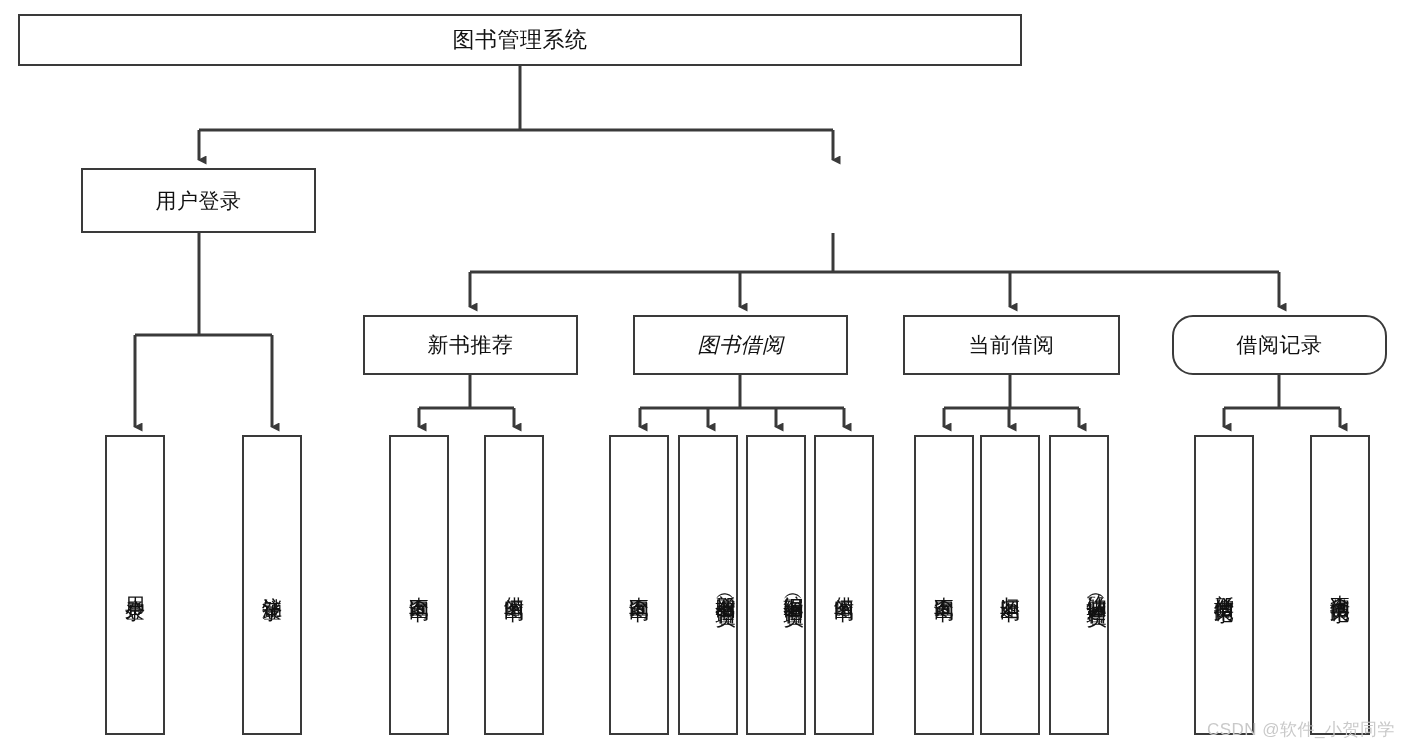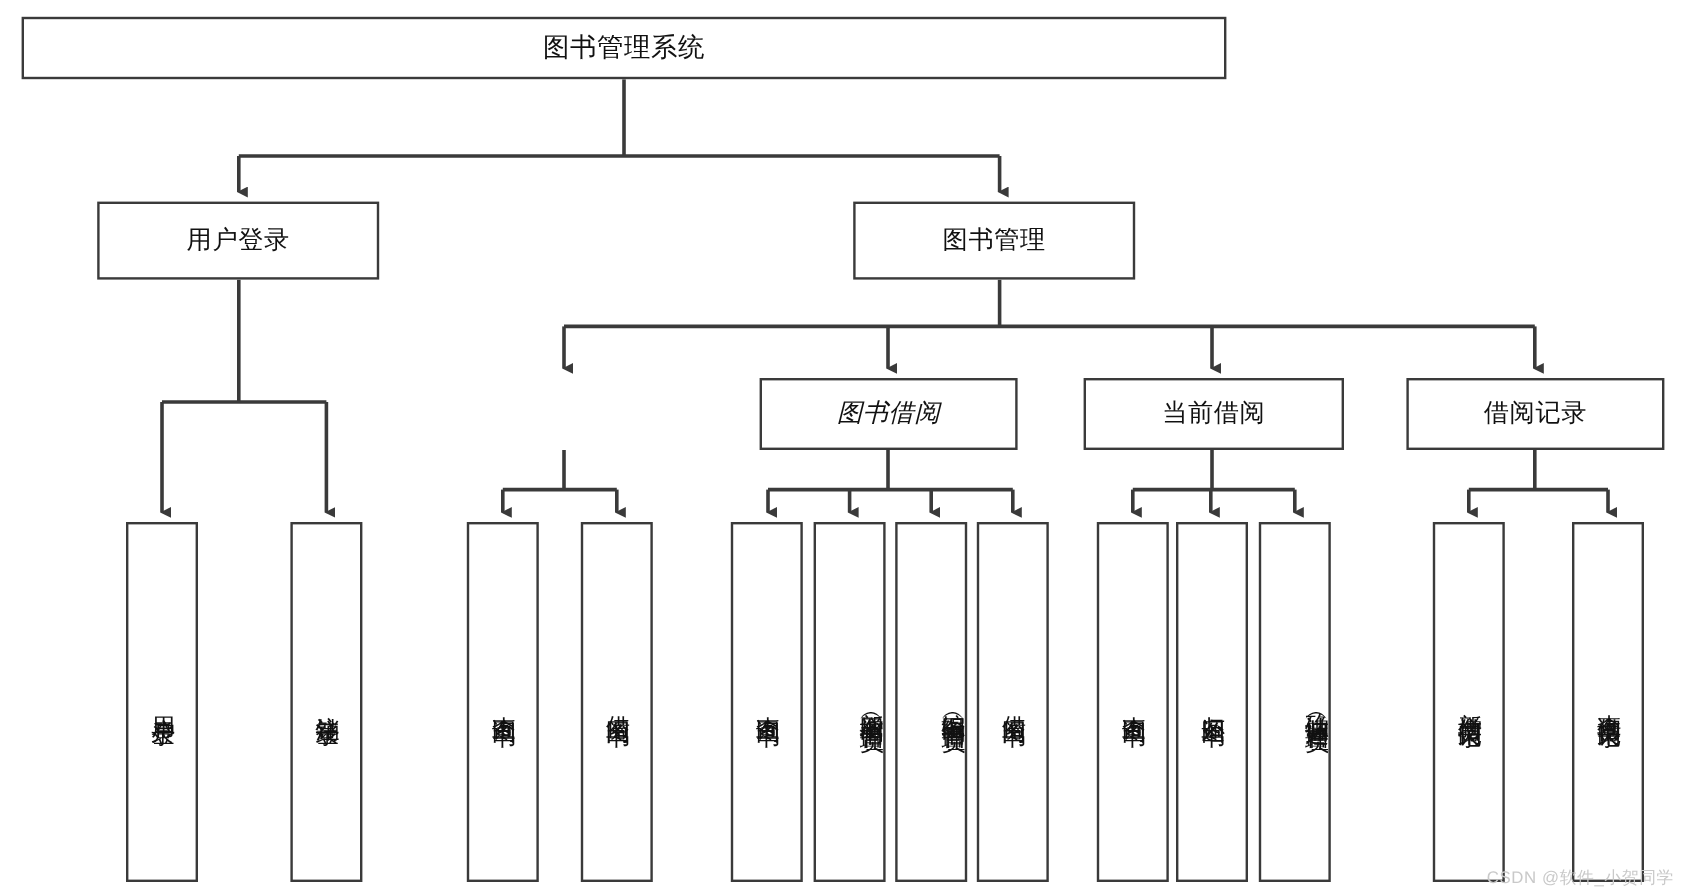--- a/index.html
+++ b/index.html
@@ -55,21 +55,21 @@
   }
   .node.vertical.tall {
     align-items: center;
     padding-top: 0;
   }
   .watermark {
     position: absolute;
     right: 10px;
     bottom: 6px;
     color: #c9c9c9;
-    font-size: 14px;
+    font-size: 17px;
     white-space: nowrap;
     letter-spacing: 0.5px;
   }
 </style>
 </head>
 <body>
 
 <div id="canvas">
 
   <svg id="wires" viewBox="0 0 1405 747">
@@ -118,25 +118,25 @@
       <path d="M1279,375 L1279,408"></path>
       <path d="M1224,408 L1340,408"></path>
       <path d="M1224,408 L1224,427" marker-end="url(#arrow)"></path>
       <path d="M1340,408 L1340,427" marker-end="url(#arrow)"></path>
     </g>
   </svg>
 
   <div class="node root" style="left:18px; top:14px; width:1004px; height:52px;">图书管理系统</div>
 
   <div class="node" style="left:81px; top:168px; width:235px; height:65px;">用户登录</div>
-  <div class="node" style="left:711px; top:168px; width:235px; height:65px;">图书管理</div>
 
+  <div class="node" style="left:363px; top:315px; width:215px; height:60px;">新书推荐</div>
   <div class="node" style="left:633px; top:315px; width:215px; height:60px;font-style:italic;">图书借阅</div>
   <div class="node" style="left:903px; top:315px; width:217px; height:60px;">当前借阅</div>
-  <div class="node" style="left:1172px; top:315px; width:215px; height:60px;">借阅记录</div>
+  <div class="node" style="left:1172px; top:315px; width:215px; height:60px;border-radius:21px;">借阅记录</div>
 
   <div class="node vertical tall" style="left:105px; top:435px; width:60px; height:300px;">用户登录</div>
   <div class="node vertical tall" style="left:242px; top:435px; width:60px; height:300px;">注销登录</div>
 
   <div class="node vertical tall" style="left:389px; top:435px; width:60px; height:300px;">查询图书</div>
   <div class="node vertical tall" style="left:484px; top:435px; width:60px; height:300px;">借阅图书</div>
 
   <div class="node vertical tall" style="left:609px; top:435px; width:60px; height:300px;">查询图书</div>
   <div class="node vertical" style="left:678px; top:435px; width:60px; height:300px;">新增图书（管理员）</div>
   <div class="node vertical" style="left:746px; top:435px; width:60px; height:300px;">编辑图书（管理员）</div>

